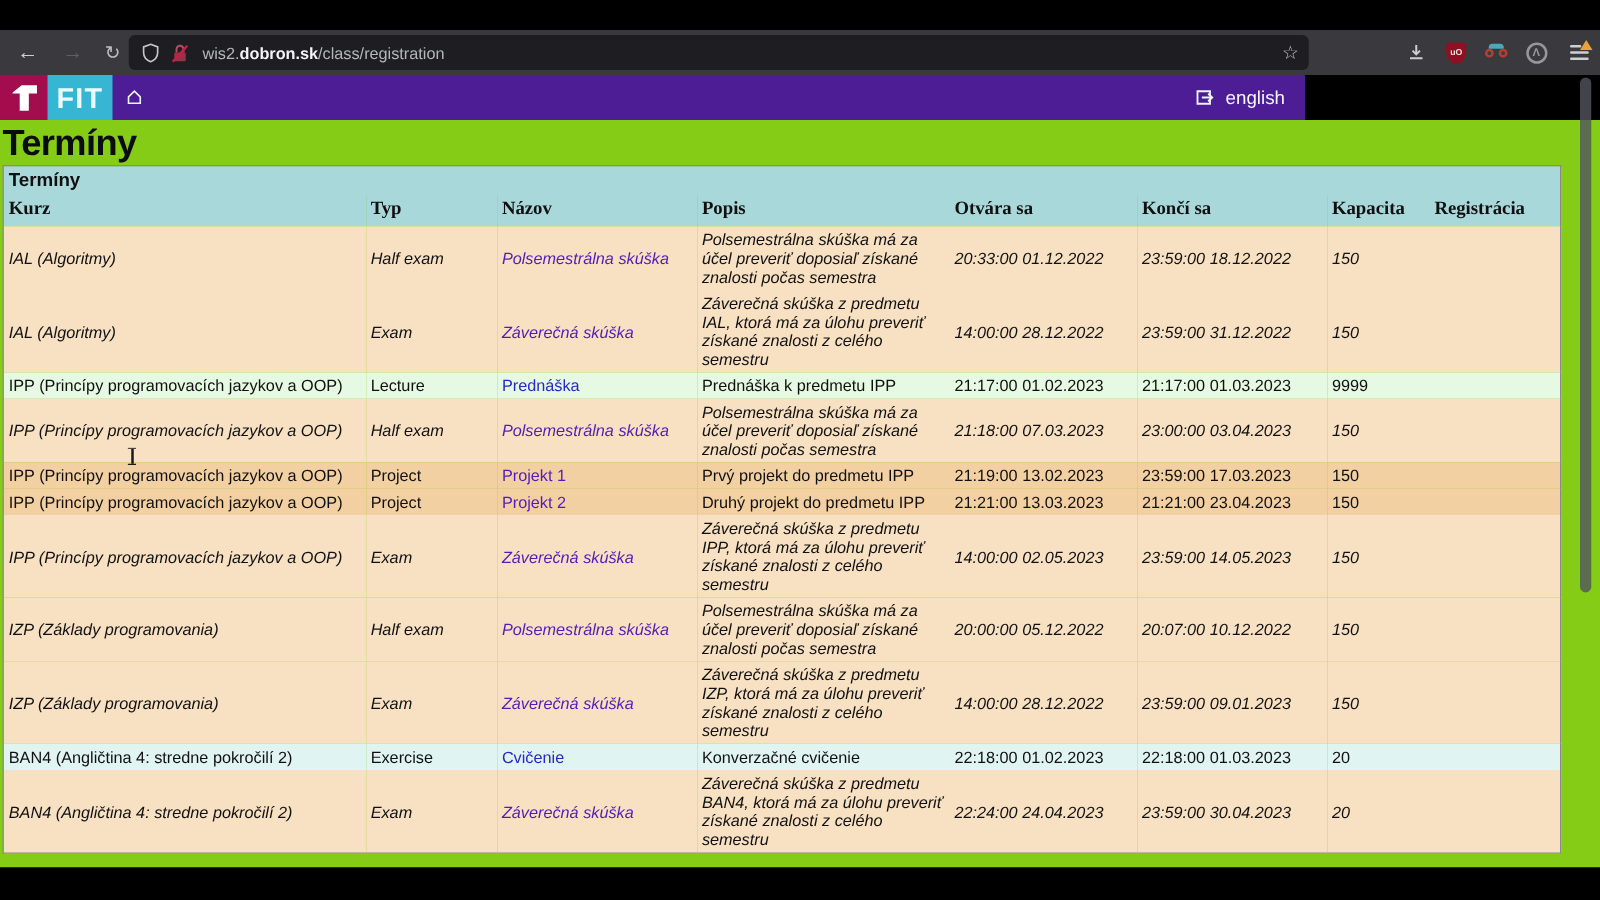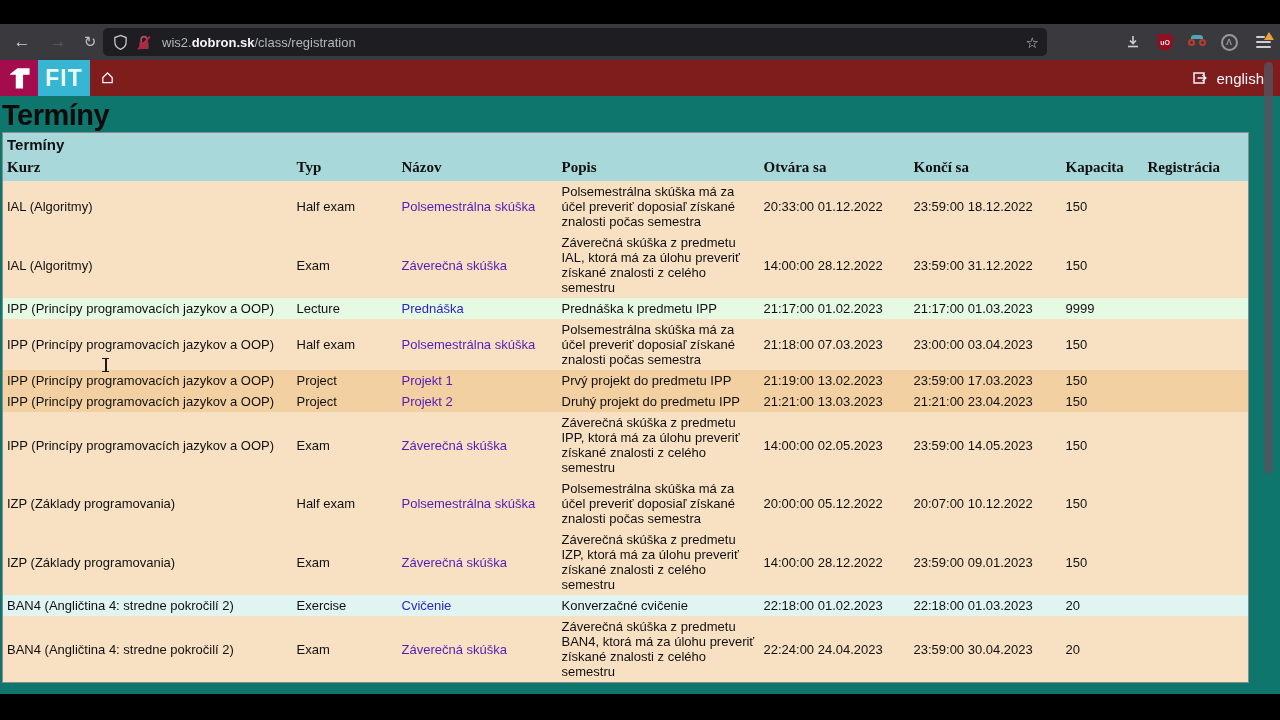--- a/index.html
+++ b/index.html
@@ -40,42 +40,42 @@
   #menu-ic{left:1248px;}
   .menu-lines{position:relative;width:15px;height:12px;}
   .menu-lines span{position:absolute;left:0;height:2px;background:#cfcfd3;border-radius:1px;}
   .menu-lines span:nth-child(1){top:0;width:9px;}
   .menu-lines span:nth-child(2){top:5px;width:15px;}
   .menu-lines span:nth-child(3){top:10px;width:15px;}
   .menu-badge{position:absolute;right:-3px;top:-4px;width:0;height:0;
               border-left:5px solid transparent;border-right:5px solid transparent;border-bottom:8px solid #e8a33d;}
 
   
-  #site-header{position:absolute;top:60px;left:0;width:1280px;height:36px;background:#7f1d1d;}
+  #site-header{position:absolute;top:60px;left:0;width:1044px;height:36px;background:#4c1d95;}
   #logo-t{position:absolute;left:0;top:0;width:38px;height:36px;background:#a30d4d;display:flex;align-items:center;justify-content:center;}
   #logo-fit{position:absolute;left:38px;top:0;width:52px;height:36px;background:#36b6d2;color:#eafcff;
             font-size:23px;font-weight:bold;display:flex;align-items:center;justify-content:center;letter-spacing:1px;}
   #home-ic{position:absolute;left:100px;top:10px;}
   #lang-switch{position:absolute;right:16px;top:0;height:36px;display:flex;align-items:center;gap:9px;
                color:#f2f8fb;font-size:15px;}
 
   
-  #page{position:absolute;top:96px;left:0;width:1280px;height:598px;background:#0f766e;overflow:hidden;}
+  #page{position:absolute;top:96px;left:0;width:1280px;height:598px;background:#84cc16;overflow:hidden;}
   #page-title{margin:3px 0 0 2px;font-size:29px;font-weight:800;color:#0c0c0c;letter-spacing:-0.5px;}
   #page-subtitle{margin:9px 0 5px 2px;font-size:13.5px;font-weight:bold;color:#0c0c0c;}
 
   table{border-collapse:collapse;table-layout:fixed;margin-left:2px;width:1246px;
         border:1px solid #8a8a8a;font-size:13px;color:#101010;}
   col.c-kurz{width:290px;} col.c-typ{width:105px;} col.c-nazov{width:160px;} col.c-popis{width:202px;}
   col.c-otvara{width:150px;} col.c-konci{width:152px;} col.c-kap{width:82px;} col.c-reg{width:105px;}
   #caption-row td{background:#a9d8da;font-size:15px;font-weight:bold;padding:4px 4px;}
   th{background:#a9d8da;text-align:left;font-size:15px;font-weight:bold;padding:3px 4px 5px 4px;font-family:Liberation Serif, serif;}
   td{padding:3px 4px;vertical-align:middle;line-height:15px;}
   td.nowrap{white-space:nowrap;}
-  tr.exam td{background:#f8e1c2;}
+  tr.exam td{background:#f8e1c2;font-style:italic;}
   tr.project td{background:#f3d0a1;}
   tr.lecture td{background:#e6f9e2;}
   tr.exercise td{background:#e0f5f2;}
   a.term-link{text-decoration:none;cursor:pointer;text-align:right;}
   a.term-link.purple{color:#531cb8;}
   a.term-link.blue{color:#2727c8;}
 
   
   #scroll-thumb{position:absolute;left:1264px;top:62px;width:9px;height:412px;
                 background:rgba(82,84,94,0.8);border-radius:5px;}

